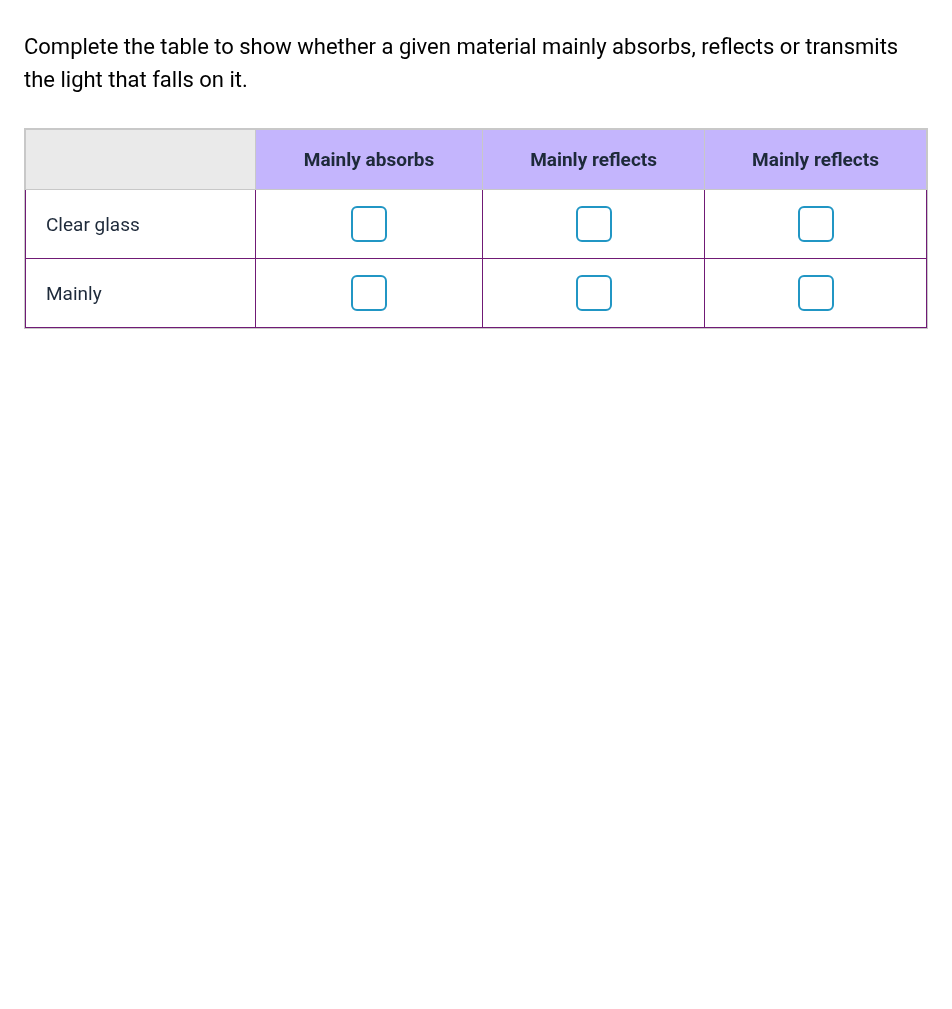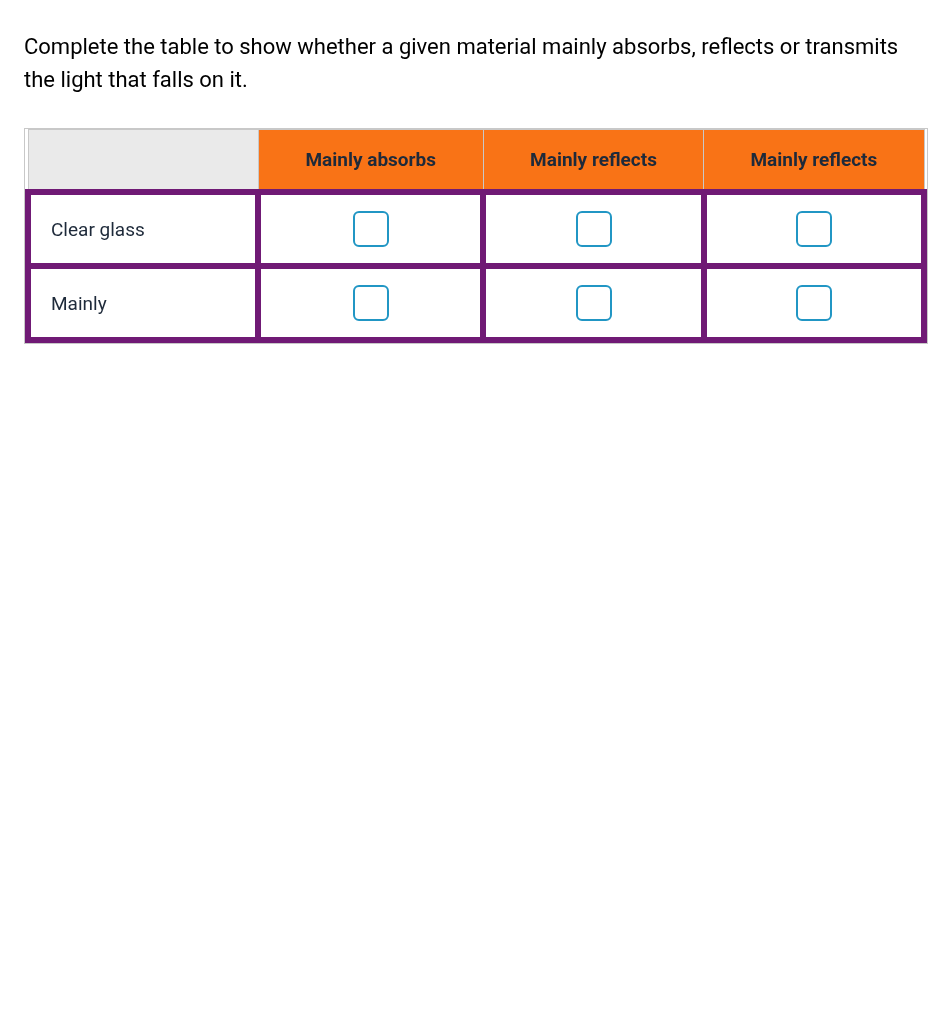--- a/index.html
+++ b/index.html
@@ -28,36 +28,36 @@
       border: 1px solid #c8c8c8;
       border-collapse: collapse;
     }
 
     table {
       width: 100%;
       border-collapse: collapse;
     }
 
     thead tr th {
-      background-color: #f97316;
+      background-color: #c4b5fd;
       border: 1px solid #c8c8c8;
       padding: 18px 16px;
       text-align: center;
       font-size: 19px;
       font-weight: 700;
       color: #1e2a3a;
       vertical-align: middle;
     }
 
     thead tr th:first-child {
       width: 230px;
     }
 
     tbody tr td {
-      border: 6px solid #701a75;
+      border: 1px solid #701a75;
       padding: 16px 20px;
       font-size: 19px;
       color: #1e2a3a;
       vertical-align: middle;
     }
 
     tbody tr td:first-child {
       width: 230px;
       text-align: left;
       font-size: 19px;

